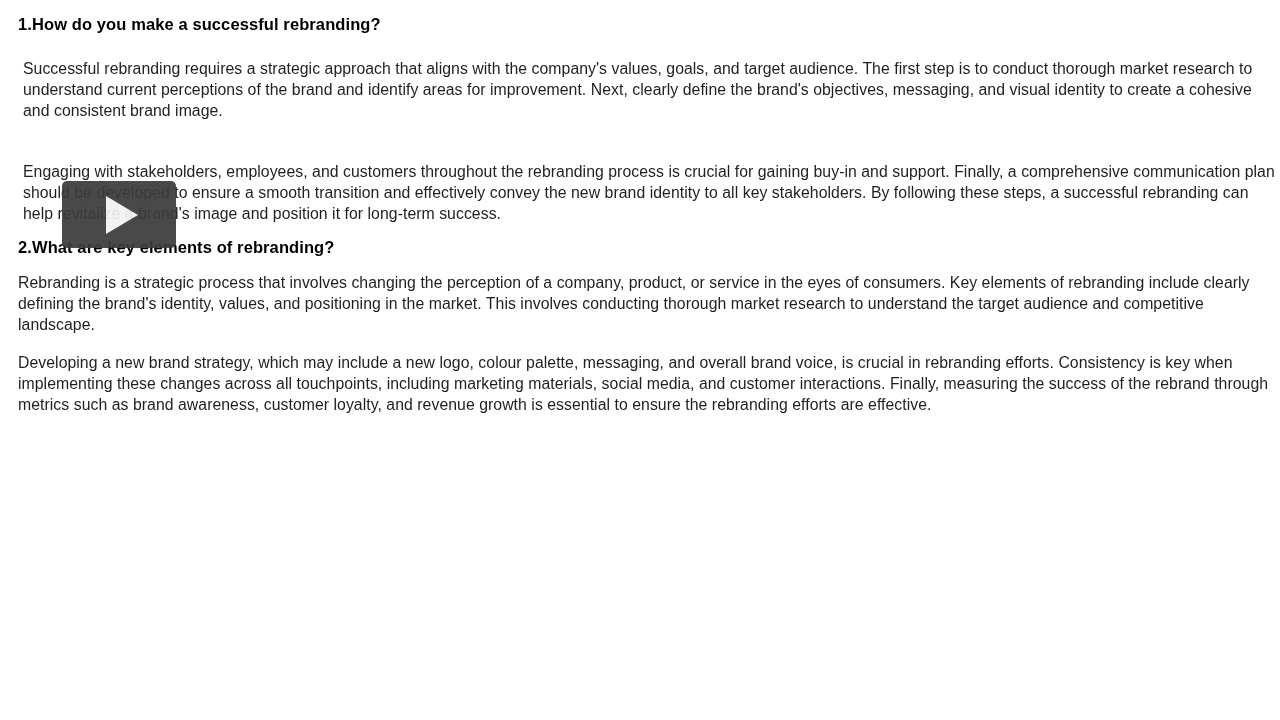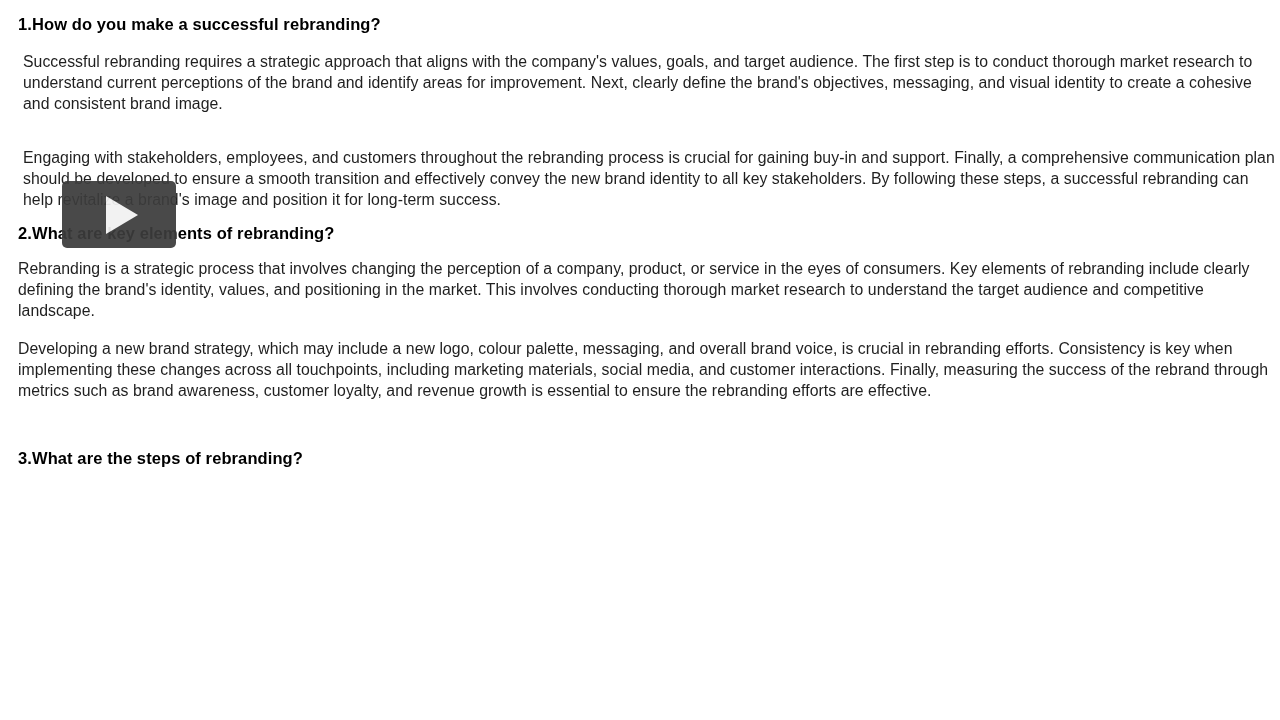--- a/index.html
+++ b/index.html
@@ -30,21 +30,21 @@
     margin: 0 0 2px 0;
     letter-spacing: 0.1px;
   }
   .qa-para {
     font-size: 15.8px;
     line-height: 1.33;
     color: #1f1f1f;
     margin: 0;
     letter-spacing: 0.05px;
   }
-  .block-1 .qa-para { margin-top: 16px; }
+  .block-1 .qa-para { margin-top: 23px; }
   .spacer-sm { height: 13px; }
   .spacer-md { height: 17px; }
   .spacer-xl { height: 47px; }
 
   .lead-space { padding-left: 5px; }
 
   
   .video-overlay {
     position: absolute;
     left: 62px;
@@ -85,21 +85,20 @@
     <h2 class="qa-heading">2.What are key elements of rebranding?</h2>
     <div class="spacer-sm"></div>
     <p class="qa-para">Rebranding is a strategic process that involves changing the perception of a company, product, or service in the eyes of consumers. Key elements of rebranding include clearly defining the brand's identity, values, and positioning in the market. This involves conducting thorough market research to understand the target audience and competitive landscape.</p>
     <div class="spacer-md"></div>
     <p class="qa-para">Developing a new brand strategy, which may include a new logo, colour palette, messaging, and overall brand voice, is crucial in rebranding efforts. Consistency is key when implementing these changes across all touchpoints, including marketing materials, social media, and customer interactions. Finally, measuring the success of the rebrand through metrics such as brand awareness, customer loyalty, and revenue growth is essential to ensure the rebranding efforts are effective.</p>
   </div>
 
   <div class="spacer-xl"></div>
 
   <div class="block-3">
-    <h2 class="qa-heading">3.What are the steps of rebranding?</h2>
     <div class="spacer-sm"></div>
   </div>
 
   <div class="video-overlay">
     <div class="play-triangle"></div>
   </div>
 
 </div>
 
 </body></html>

